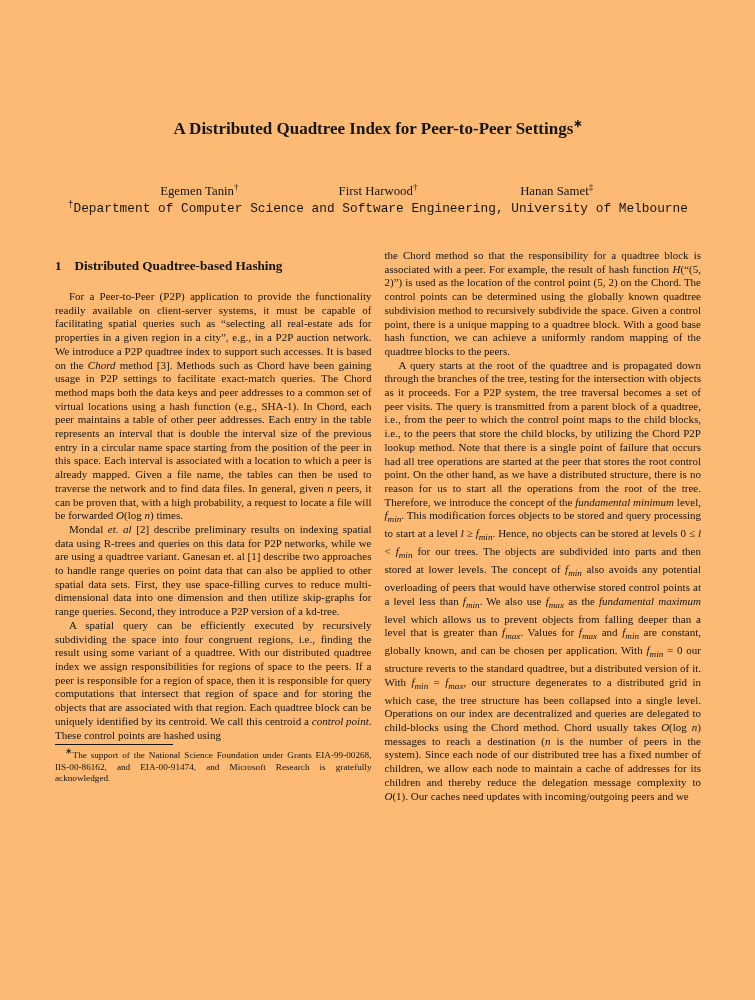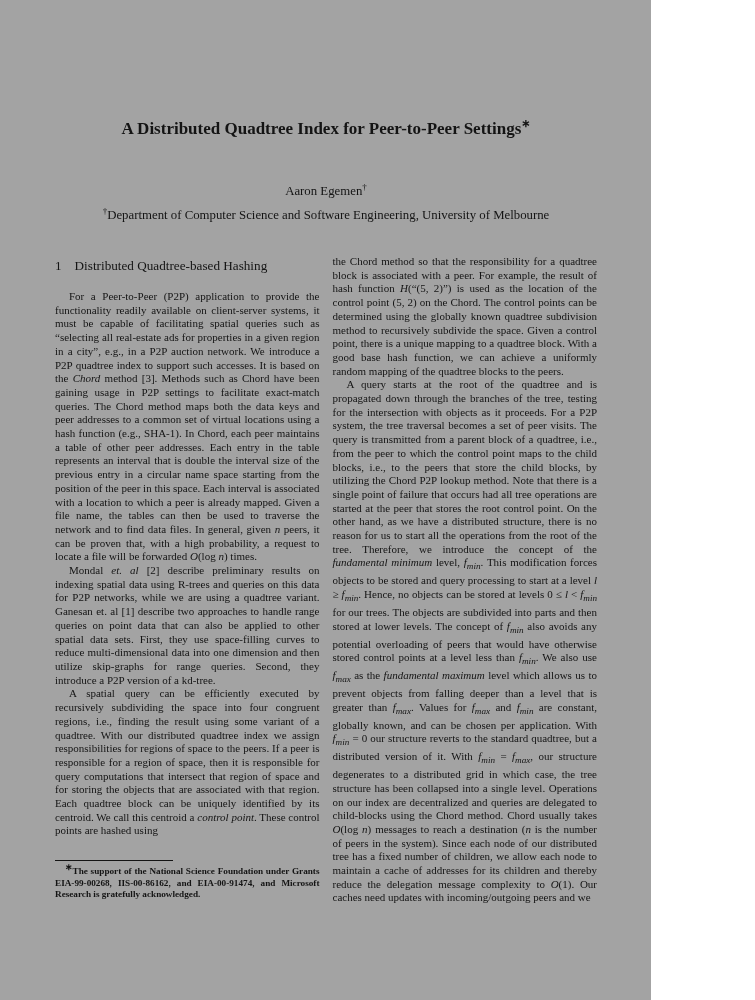--- a/index.html
+++ b/index.html
@@ -1,19 +1,19 @@
 <!DOCTYPE html>
 <html><head>
 <meta charset="utf-8">
 <style>
   html, body { margin: 0; padding: 0; background: #ffffff; }
   .page {
-    width: 651px;
+    width: 755px;
     height: 1000px;
-    background: #a3a3a3;
+    background: #fdba74;
     color: #141414;
     font-family: "Liberation Serif", serif;
     position: relative;
     box-sizing: border-box;
     padding: 118px 54px 0 55px;
     overflow: hidden;
   }
   h1.paper-title {
     font-size: 17px;
     font-weight: bold;
@@ -23,39 +23,39 @@
   }
   h1.paper-title sup { font-size: 11px; line-height: 0; }
   .authors-row {
     display: flex;
     margin: 42px 55px 0 55px;
     font-size: 12.8px;
     line-height: 18px;
   }
   .authors-row .author { flex: 1; text-align: center; white-space: nowrap; }
   .author sup, .affil sup, .footnote sup { font-size: 9px; line-height: 0; }
-  .affiliations { text-align: center; font-size: 12.8px; line-height: 18px; margin-top: 6px; }
+  .affiliations { text-align: center; font-size: 12.8px; line-height: 18px; margin-top: 0; font-family: Liberation Mono, monospace; }
   .columns { display: flex; gap: 13px; margin-top: 31px; }
   .col { width: 317px; box-sizing: border-box; }
   .section-heading {
     font-size: 13.2px;
-    font-weight: normal;
-    margin: 2px 0 16px 0;
+    font-weight: bold;
+    margin: 8px 0 16px 0;
     line-height: 17px;
   }
   .section-heading .sec-num { margin-right: 13px; }
   .col p.body-para {
     font-size: 11px;
     line-height: 13.7px;
     text-align: justify;
     margin: 0;
     text-indent: 14px;
   }
   .col p.no-indent { text-indent: 0; }
-  .footnote { margin-top: 22px; font-weight: bold; }
+  .footnote { margin-top: 2px; }
   .footnote-rule {
     width: 118px;
     height: 0;
     border-top: 1px solid #141414;
     margin: 0 0 5px 0;
   }
   .footnote p {
     font-size: 9.2px;
     line-height: 11.6px;
     text-align: justify;
@@ -64,21 +64,23 @@
   }
 </style>
 </head>
 <body>
 
 <div class="page">
 
   <h1 class="paper-title"><span>A Distributed Quadtree Index for Peer-to-Peer Settings</span><sup>∗</sup></h1>
 
   <div class="authors-row">
-    <span class="author"><span>Aaron Egemen</span><sup>†</sup></span>
+    <span class="author"><span>Egemen Tanin</span><sup>†</sup></span>
+    <span class="author"><span>First Harwood</span><sup>†</sup></span>
+    <span class="author"><span>Hanan Samet</span><sup>‡</sup></span>
   </div>
 
   <div class="affiliations">
     <div class="affil"><sup>†</sup><span>Department of Computer Science and Software Engineering, University of Melbourne</span></div>
   </div>
 
   <div class="columns">
 
     <div class="col">
       <h2 class="section-heading"><span class="sec-num">1</span><span class="sec-title">Distributed Quadtree-based Hashing</span></h2>

